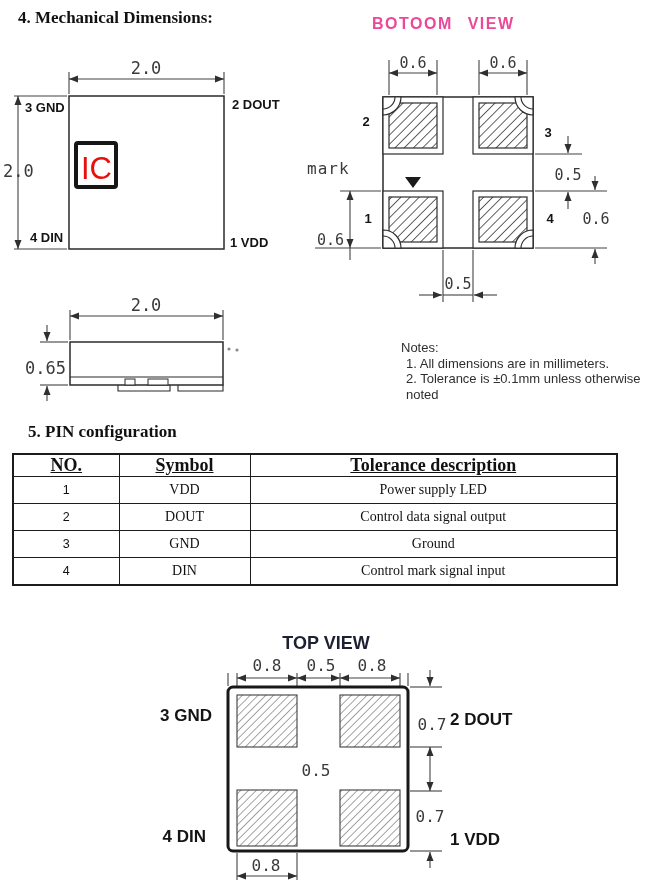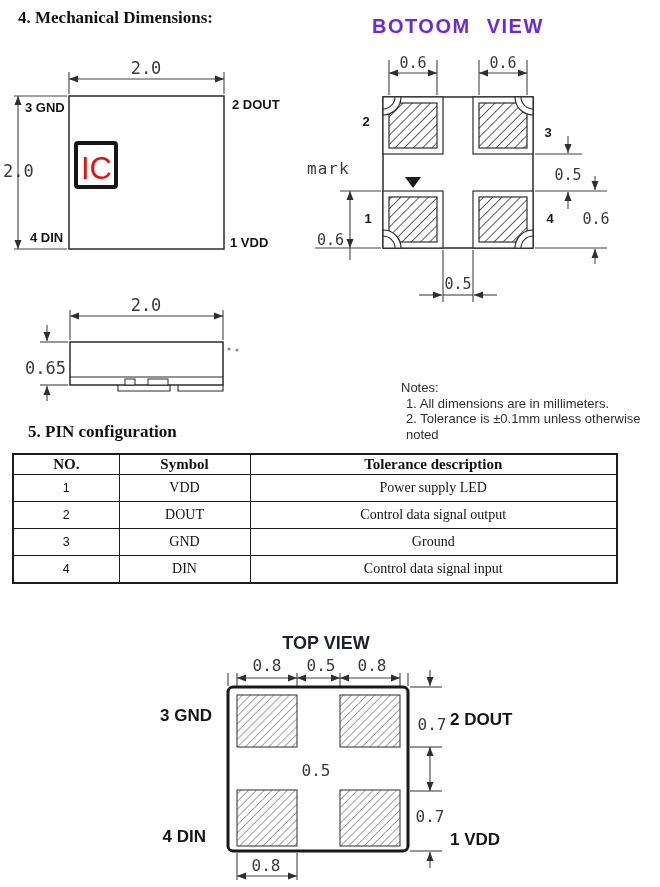--- a/index.html
+++ b/index.html
@@ -1,30 +1,30 @@
 <!DOCTYPE html>
 <html><head>
 <meta charset="utf-8">
 <style>
   html,body{margin:0;padding:0;background:#fff;}
   #page{position:relative;width:660px;height:887px;background:#ffffff;overflow:hidden;
         font-family:"Liberation Serif",serif;color:#1a1a1a;}
   .h-serif{position:absolute;font-family:"Liberation Serif",serif;font-weight:700;
            font-size:17px;color:#111;white-space:nowrap;}
   #bottom-view-title{position:absolute;left:372px;top:15px;font-family:"Liberation Sans",sans-serif;
-           font-weight:700;font-size:20px;letter-spacing:1.5px;word-spacing:9px;color:#6d28d9;}
-  #notes{position:absolute;left:401px;top:380px;font-family:"Liberation Sans",sans-serif;
+           font-weight:700;font-size:16px;letter-spacing:1.5px;word-spacing:9px;color:#ec4899;}
+  #notes{position:absolute;left:401px;top:340px;font-family:"Liberation Sans",sans-serif;
          font-size:13px;color:#2f2f2f;line-height:15.5px;}
   #notes .nitem{padding-left:5px;}
   #pin-table{position:absolute;left:12px;top:453px;width:606px;border-collapse:collapse;
              table-layout:fixed;}
   #pin-table td,#pin-table th{border:1px solid #1c1c1c;text-align:center;vertical-align:middle;
              font-family:"Liberation Serif",serif;font-size:14px;color:#111;padding:0;}
   #pin-table{border:2px solid #1c1c1c;}
-  #pin-table th{font-weight:700;font-size:15px;height:19px;}
+  #pin-table th{font-weight:700;font-size:18px;height:19px;text-decoration:underline;}
   #pin-table td{height:26px;}
   #pin-table .no-cell{font-family:"Liberation Sans",sans-serif;font-size:12.5px;}
   svg{position:absolute;}
   .dl{stroke:#434343;stroke-width:1.1;fill:none;}
   .ol{fill:#ffffff;stroke:#2b2b2b;}
   .cad{font-family:"DejaVu Sans Mono",monospace;fill:#3a3a3a;}
   .pin{font-family:"Liberation Sans",sans-serif;font-weight:700;fill:#141414;}
 </style>
 </head>
 <body>
@@ -187,21 +187,21 @@
       <td>Control data signal output</td>
     </tr>
     <tr>
       <td class="no-cell">3</td>
       <td>GND</td>
       <td>Ground</td>
     </tr>
     <tr>
       <td class="no-cell">4</td>
       <td>DIN</td>
-      <td>Control data signal input</td>
+      <td>Control mark signal input</td>
     </tr>
   </tbody>
     </table>
 
 
   <svg width="400" height="261" style="left:140px;top:626px;">
     <defs>
       <marker id="ar4" viewBox="0 0 10 8" markerWidth="10" markerHeight="8" refX="9.5" refY="4" orient="auto-start-reverse" markerUnits="userSpaceOnUse">
         <path d="M0.5,0.5 L9.5,4 L0.5,7.5 Z" fill="#2f2f2f"></path>
       </marker>

